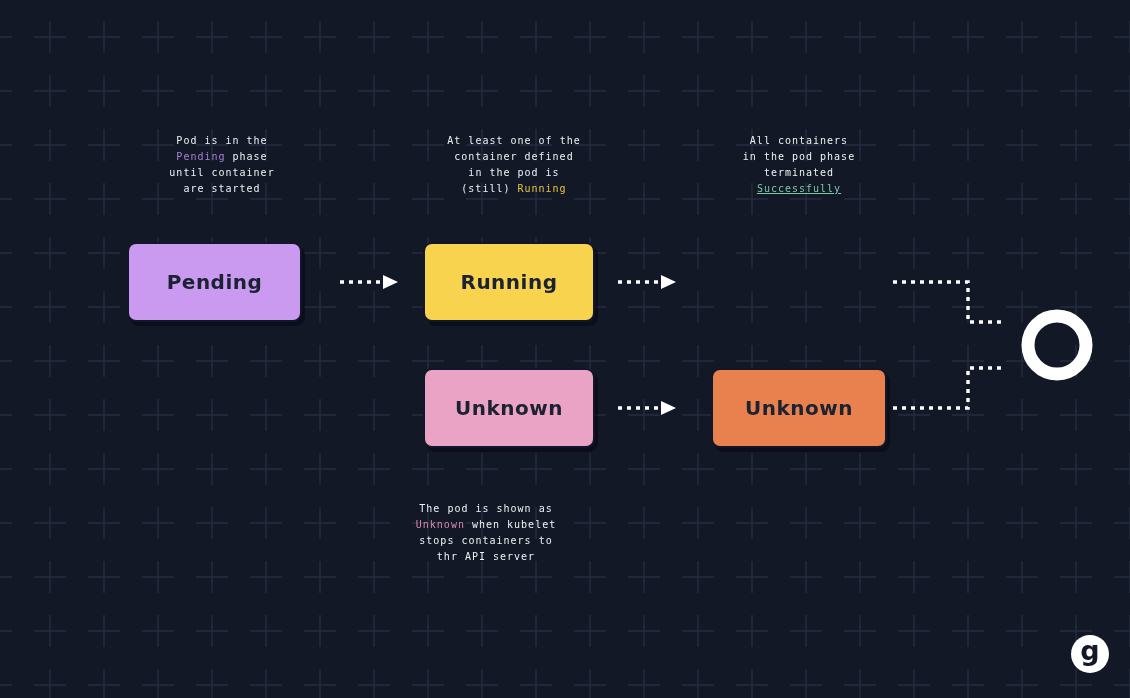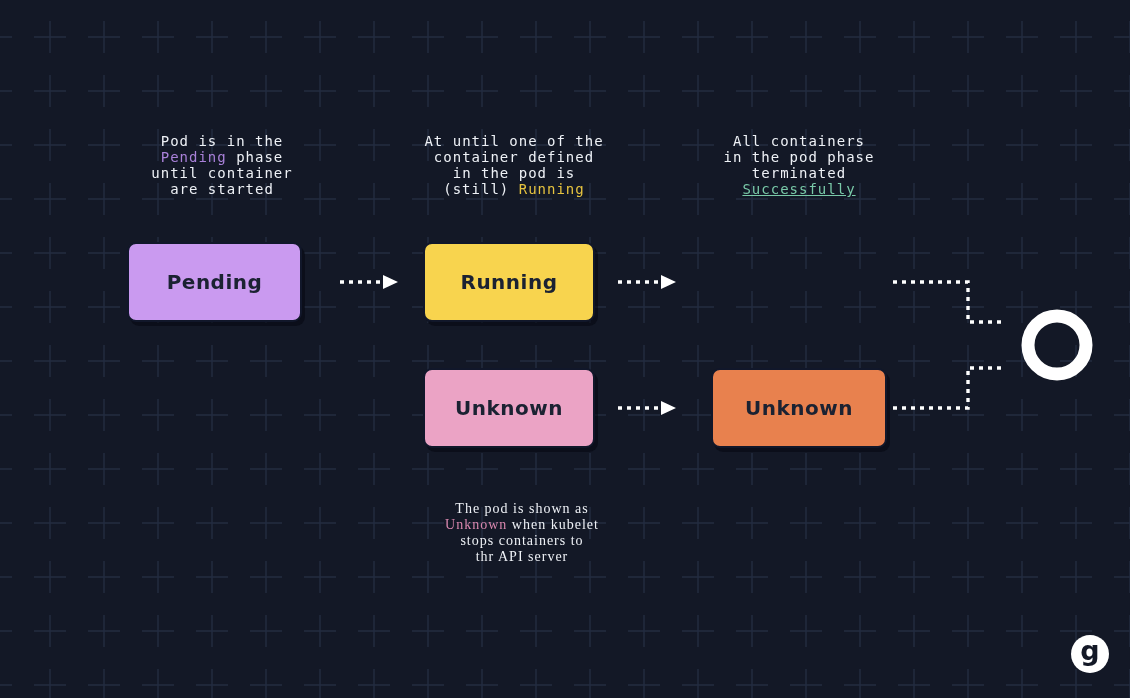--- a/index.html
+++ b/index.html
@@ -13,21 +13,21 @@
   html,body{margin:0;padding:0;background:var(--bg);}
   #canvas{
     position:relative; width:1130px; height:698px; overflow:hidden;
     background:var(--bg);
     font-family:"DejaVu Sans", sans-serif;
   }
   .bg-grid{position:absolute; inset:0; z-index:0;}
   .caption{
     position:absolute; z-index:2; margin:0;
     font-family:"DejaVu Sans Mono", monospace;
-    font-size:14px; line-height:16px; letter-spacing:1px;
+    font-size:10px; line-height:16px; letter-spacing:1px;
     color:var(--text); text-align:center; white-space:pre-wrap;
   }
   .kw--purple{color:var(--kw-purple);}
   .kw--yellow{color:var(--kw-yellow);}
   .kw--teal{color:var(--kw-teal);text-decoration:underline;}
   .kw--pink{color:var(--kw-pink);}
   .kw--orange{color:var(--kw-orange);}
   .node{
     position:absolute; z-index:2; height:80px; box-sizing:border-box;
     border:2px solid var(--node-edge); border-radius:9px;
@@ -87,31 +87,31 @@
     <path class="dash" d="M893 408 H968 V368 H1001" stroke-width="3"></path>
 
     <circle class="ring" cx="1057" cy="345" r="29"></circle>
   </svg>
 
   <p class="caption" style="left:112px; top:133px; width:220px;"><span>Pod is in the
 </span><span class="kw--purple">Pending</span><span> phase
 until container
 are started</span></p>
 
-  <p class="caption" style="left:404px; top:133px; width:220px;"><span>At until one of the
+  <p class="caption" style="left:404px; top:133px; width:220px;"><span>At least one of the
 container defined
 in the pod is
 (still) </span><span class="kw--yellow">Running</span></p>
 
   <p class="caption" style="left:689px; top:133px; width:220px;"><span>All containers
 in the pod phase
 terminated
 </span><span class="kw--teal">Successfully</span></p>
 
-  <p class="caption" style="left:412px; top:501px; width:220px;font-family:Liberation Serif, serif;"><span>The pod is shown as
+  <p class="caption" style="left:376px; top:501px; width:220px;"><span>The pod is shown as
 </span><span class="kw--pink">Unknown</span><span> when kubelet
 stops containers to
 thr API server</span></p>
 
 
   <div class="node node--pending" style="left:127px; top:242px; width:175px;">
     <span class="node-label">Pending</span>
   </div>
 
   <div class="node node--running" style="left:423px; top:242px; width:172px;">

